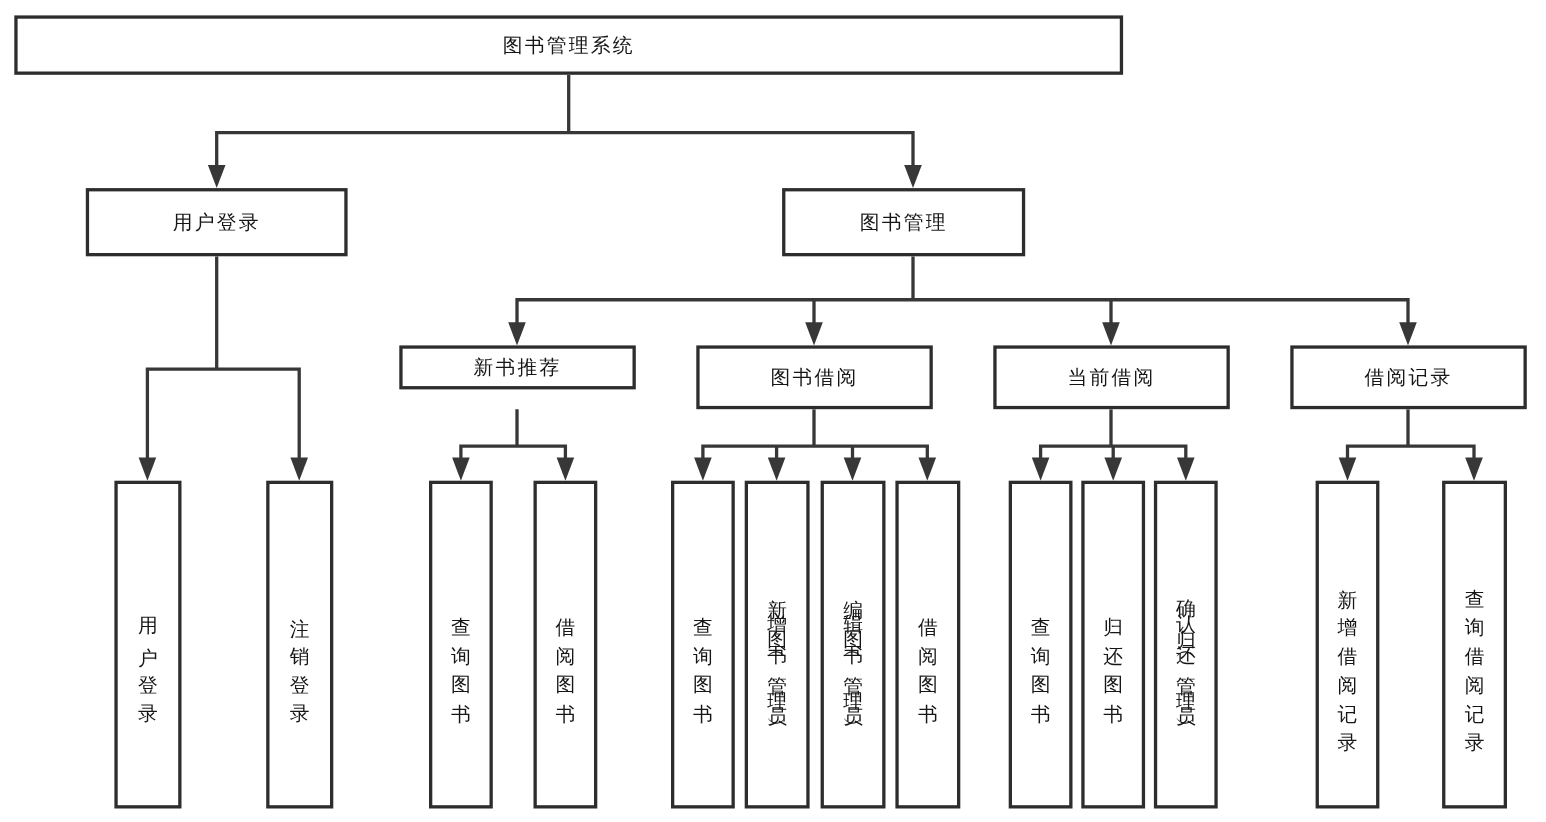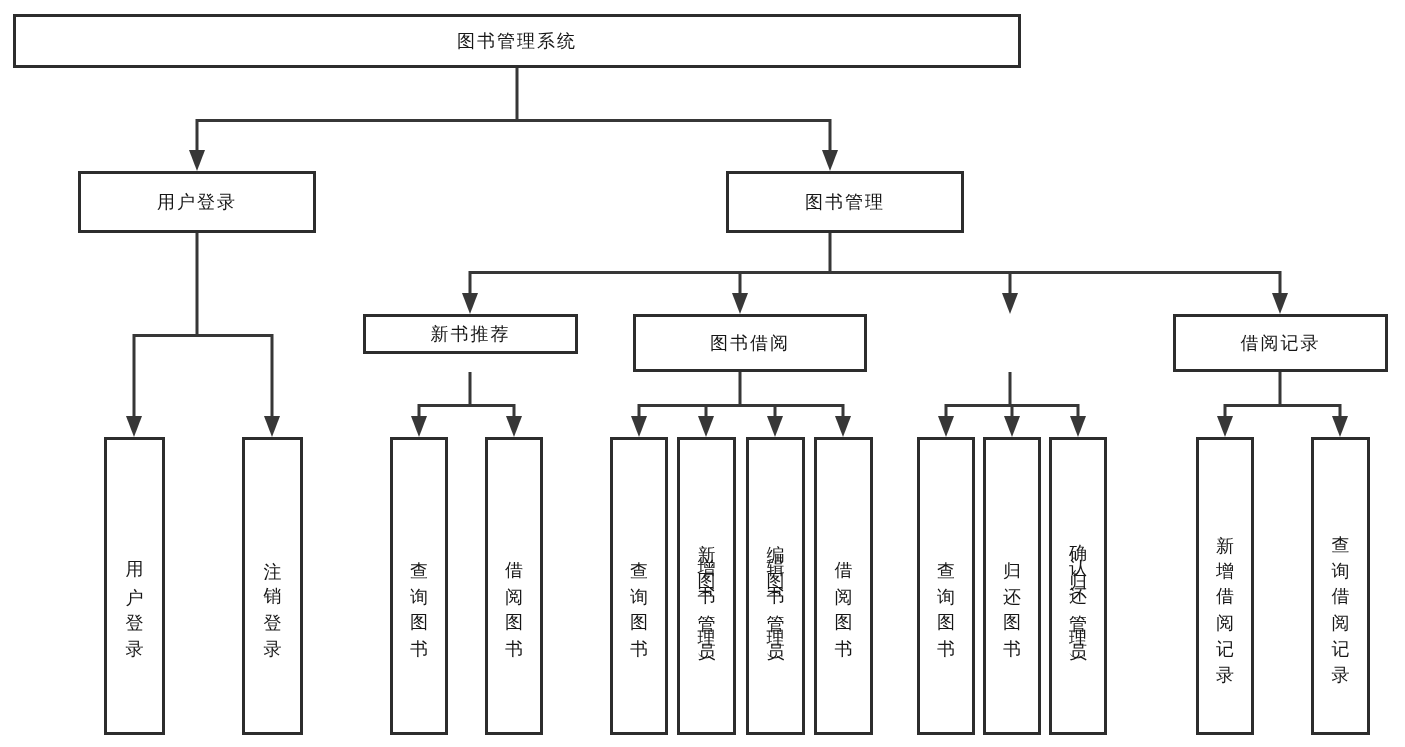--- a/index.html
+++ b/index.html
@@ -96,29 +96,32 @@
     </g>
   </svg>
 
   <div class="node" style="left:13px; top:14px; width:1008px; height:54px;">
     <span class="htext">图书管理系统</span>
   </div>
 
   <div class="node" style="left:78px; top:171px; width:238px; height:62px;">
     <span class="htext">用户登录</span>
   </div>
-  <div class="node" style="left:711px; top:171px; width:238px; height:62px;margin-left:15px;">
+  <div class="node" style="left:711px; top:171px; width:221px; height:62px;">
     <span class="htext">图书管理</span>
   </div>
 
   <div class="node" style="left:363px; top:314px; width:215px; height:40px;">
     <span class="htext">新书推荐</span>
   </div>
-  <div class="node" style="left:633px; top:314px; width:234px; height:58px;">
+  <div class="node" style="left:633px; top:314px; width:215px; height:58px;">
     <span class="htext">图书借阅</span>
+  </div>
+  <div class="node" style="left:903px; top:314px; width:215px; height:58px;">
+    <span class="htext">当前借阅</span>
   </div>
   <div class="node" style="left:1173px; top:314px; width:215px; height:58px;text-align:center;">
     <span class="htext">借阅记录</span>
   </div>
 
   <div class="node" style="left:104px; top:437px; width:61px; height:298px;">
     <span class="vtext">用户登录</span>
   </div>
   <div class="node" style="left:242px; top:437px; width:61px; height:298px;">
     <span class="vtext">注销登录</span>

